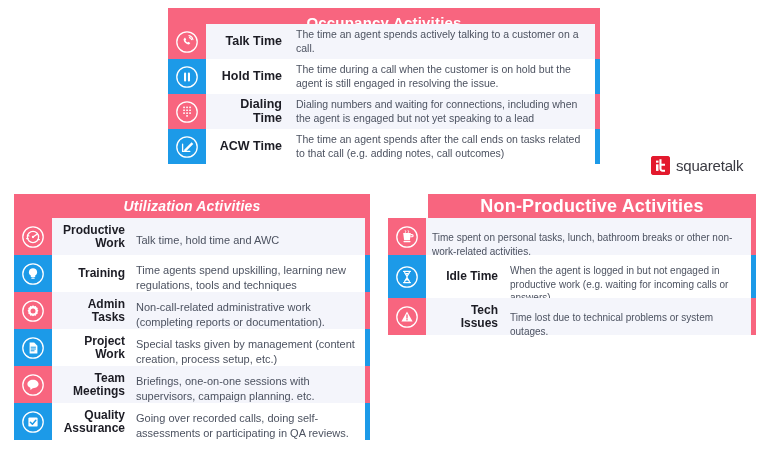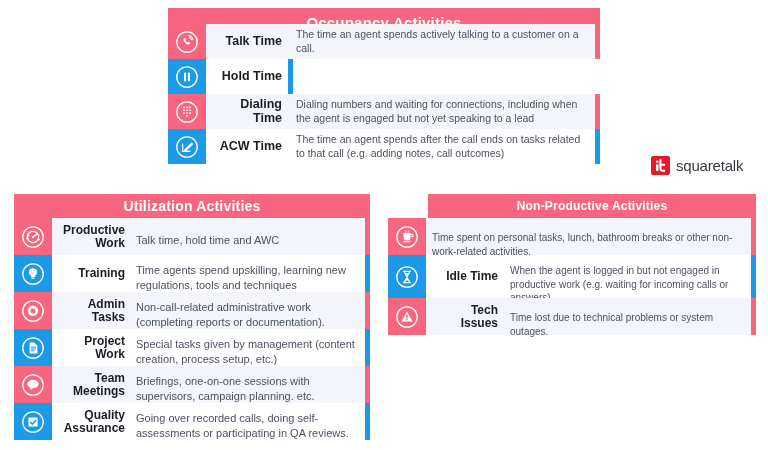--- a/index.html
+++ b/index.html
@@ -64,30 +64,30 @@
   #occupancy{left:168px;top:8px;width:432px;}
   #occupancy .panel-title{height:16px;line-height:30px;font-size:15px;}
   #occupancy .row{height:35px;}
   #occupancy .icon-cell{width:38px;}
   #occupancy .label-cell{width:82px;font-size:12.5px;padding-right:6px;line-height:1.08;}
   #occupancy .desc-cell{padding:0 8px 0 8px;font-size:10.5px;line-height:1.33;}
   #occupancy .edge{width:5px;}
 
   
   #utilization{left:14px;top:194px;width:356px;}
-  #utilization .panel-title{height:24px;line-height:24px;font-size:14px;}
+  #utilization .panel-title{height:24px;line-height:24px;font-size:14px;font-style:italic;}
   #utilization .row{height:37px;}
   #utilization .icon-cell{width:38px;}
   #utilization .label-cell{width:78px;font-size:12px;padding-right:5px;line-height:1.08;}
   #utilization .desc-cell{padding:8px 6px 0 6px;font-size:11px;line-height:1.35;}
   #utilization .edge{width:5px;}
 
   
   #nonproductive{left:388px;top:194px;width:368px;}
-  #nonproductive .panel-title{height:24px;line-height:24px;font-size:12px;margin-left:40px;}
+  #nonproductive .panel-title{height:24px;line-height:24px;font-size:18px;margin-left:40px;}
   #nonproductive .row{height:37px;}
   #nonproductive .row.tall{height:43px;}
   #nonproductive .icon-cell{width:38px;}
   #nonproductive .label-cell{width:78px;font-size:12px;padding-right:6px;line-height:1.08;}
   #nonproductive .desc-cell{padding:16px 8px 0 6px;font-size:10px;line-height:1.35;}
   #nonproductive .edge{width:5px;}
 
   
   #logo{
     position:absolute;left:610px;top:156px;
@@ -134,20 +134,21 @@
           <circle cx="12" cy="12" r="10.2"></circle>
           <rect x="9" y="7.6" width="2.1" height="8.8" rx="1" fill="#ffffff" stroke="none"></rect>
           <rect x="12.9" y="7.6" width="2.1" height="8.8" rx="1" fill="#ffffff" stroke="none"></rect>
         </svg>
       </div>
       <div class="label-cell">
         <span>
           <span class="lbl2">Hold Time</span>
         </span>
       </div>
+      <div class="desc-cell">The time during a call when the customer is on hold but the agent is still engaged in resolving the issue.</div>
       <div class="edge blue"></div>
     </div>
 
     <div class="row alt">
       <div class="icon-cell pink">
         <svg width="24" height="24" viewBox="0 0 24 24" fill="none" stroke="#ffffff" stroke-width="1.3">
           <circle cx="12" cy="12" r="10.2"></circle>
           <g fill="#ffffff" stroke="none">
             <rect x="8.2" y="6.6" width="1.7" height="1.7" rx=".45"></rect>
             <rect x="11.2" y="6.6" width="1.7" height="1.7" rx=".45"></rect>

